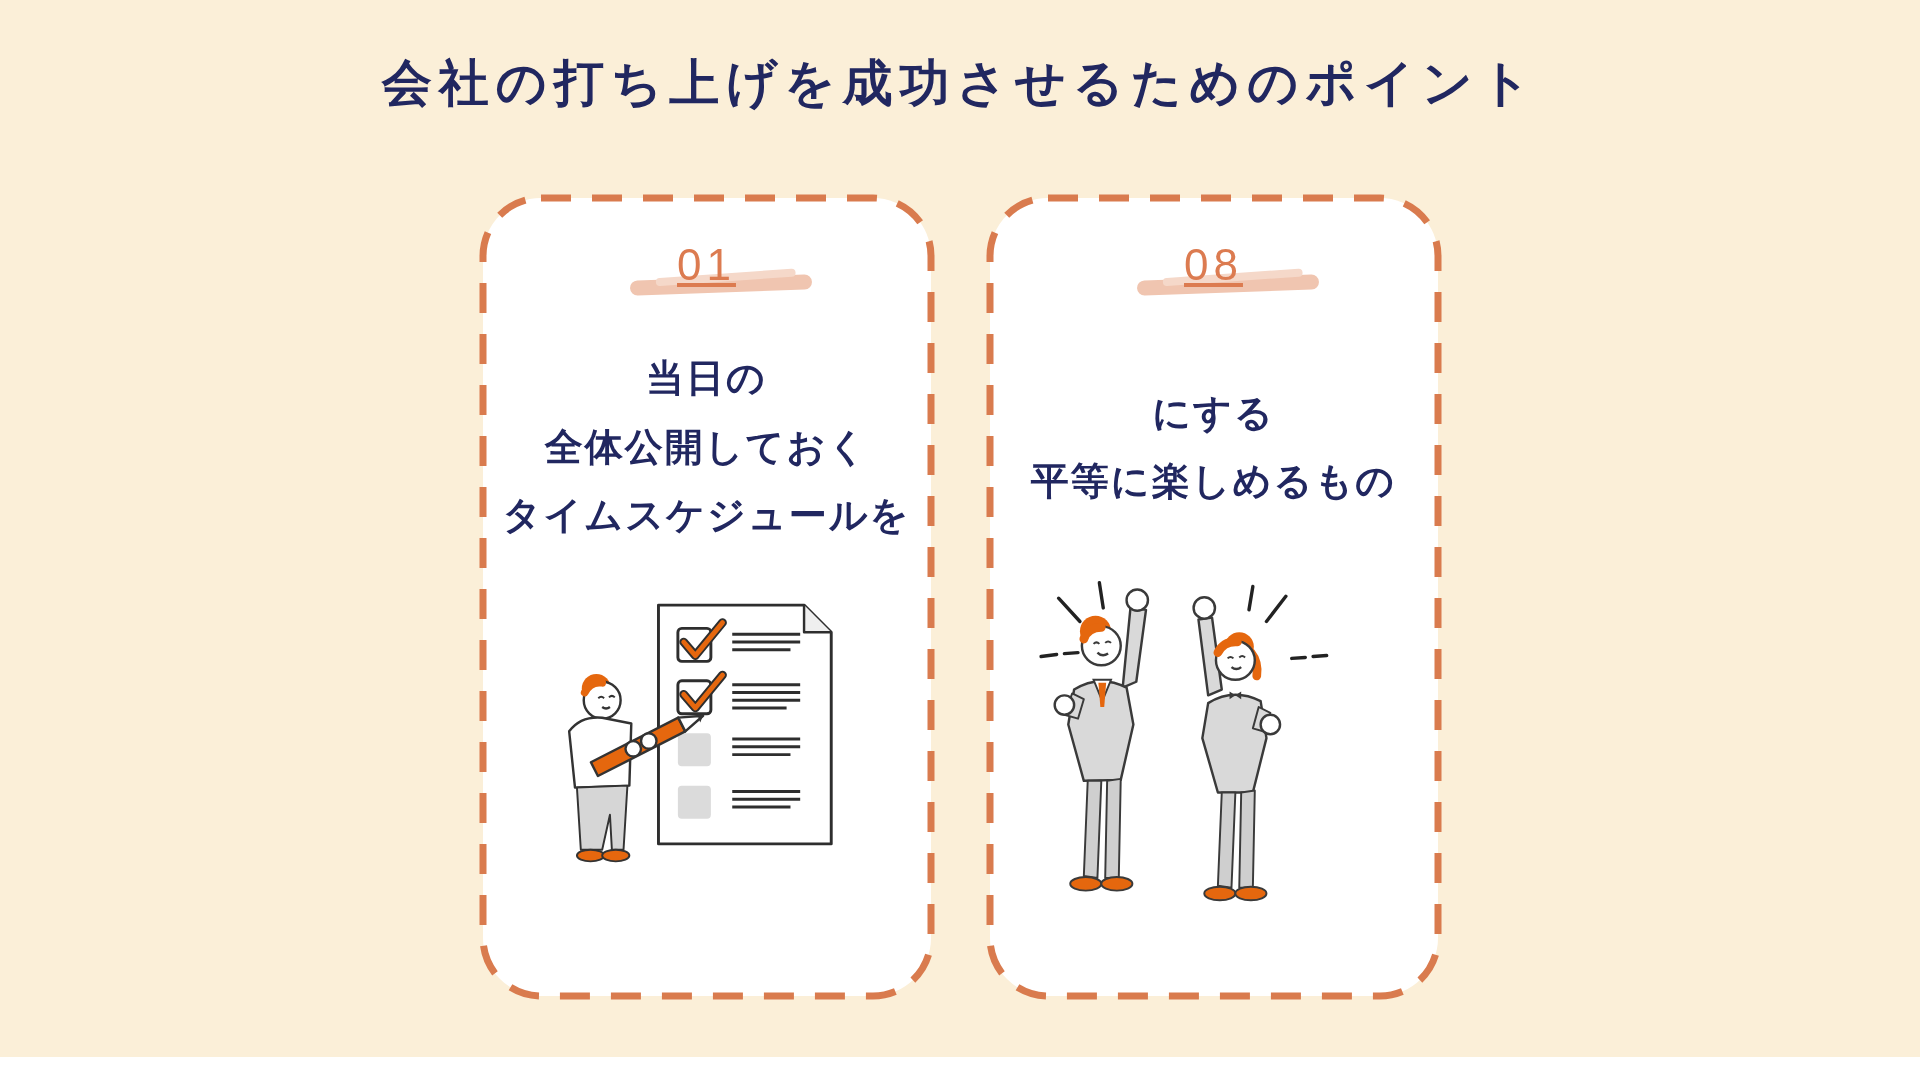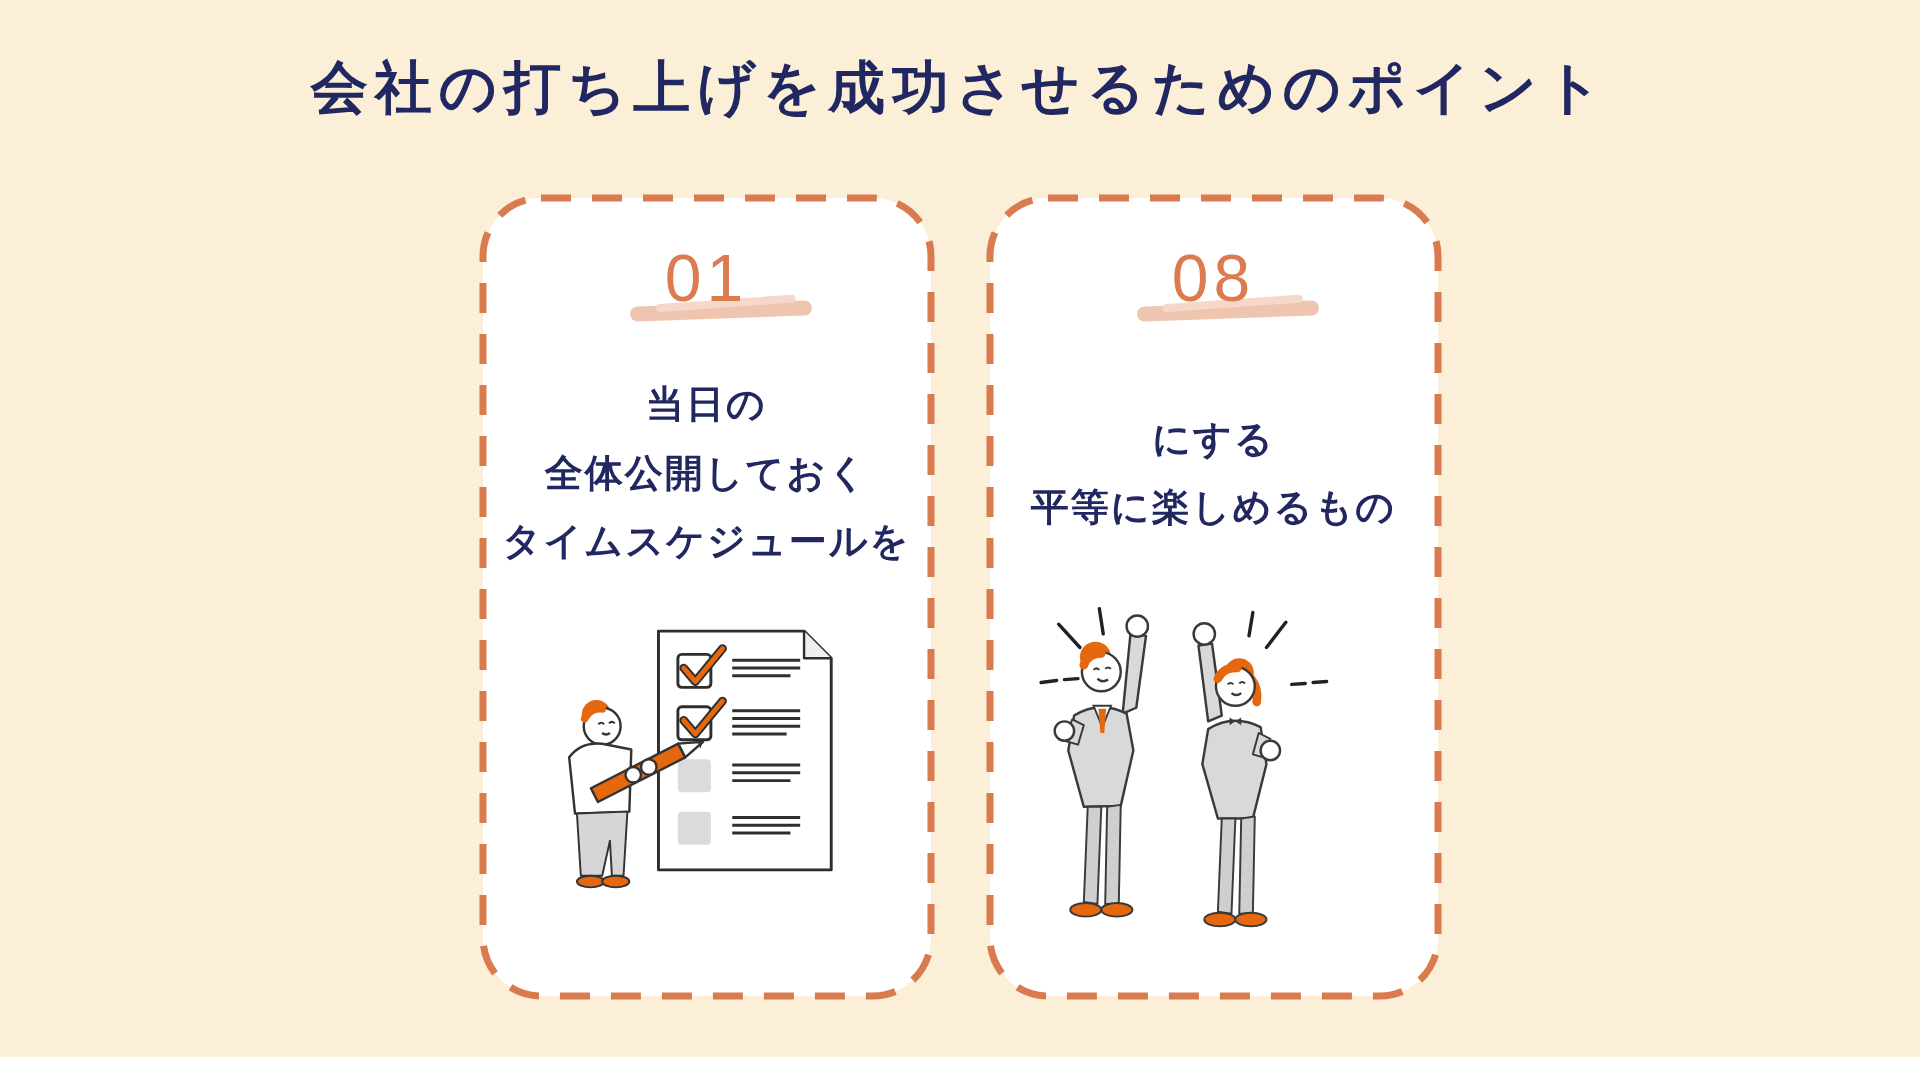--- a/index.html
+++ b/index.html
@@ -6,38 +6,38 @@
   html,body { width:1920px; height:1080px; }
   body {
     font-family:"Liberation Sans","DejaVu Sans",sans-serif;
     background:#FBEFD8;
     position:relative;
     overflow:hidden;
   }
   .title {
     position:absolute; top:50px; left:0; width:100%;
     text-align:center;
-    font-size:57px; font-weight:bold; letter-spacing:7px;
+    font-size:50px; font-weight:bold; letter-spacing:7px;
     color:#212760;
   }
   .cards {
     position:absolute; top:194px; left:0; width:100%;
     display:flex; justify-content:center; gap:51px;
   }
   .card { position:relative; width:456px; height:806px; }
   .card-border-svg { position:absolute; left:0; top:0; width:456px; height:806px; }
   .card-content {
     position:relative; z-index:1; height:100%;
     display:flex; flex-direction:column; align-items:center;
   }
   .point-number {
     margin-top:46px;
-    font-size:66px; font-weight:400; letter-spacing:5px;
+    font-size:44px; font-weight:400; letter-spacing:5px;
     color:#DC7B50;
-    position:relative; z-index:2;
+    position:relative; z-index:2;text-decoration:underline;
   }
   .brush {
     width:182px; height:15px;
     background:#F0C5B0; border-radius:8px;
     transform:rotate(-2deg) translateX(14px);
     margin-top:-12px;
     position:relative; z-index:1;
   }
   .brush::after {
     content:""; position:absolute; left:26px; top:-4px;

